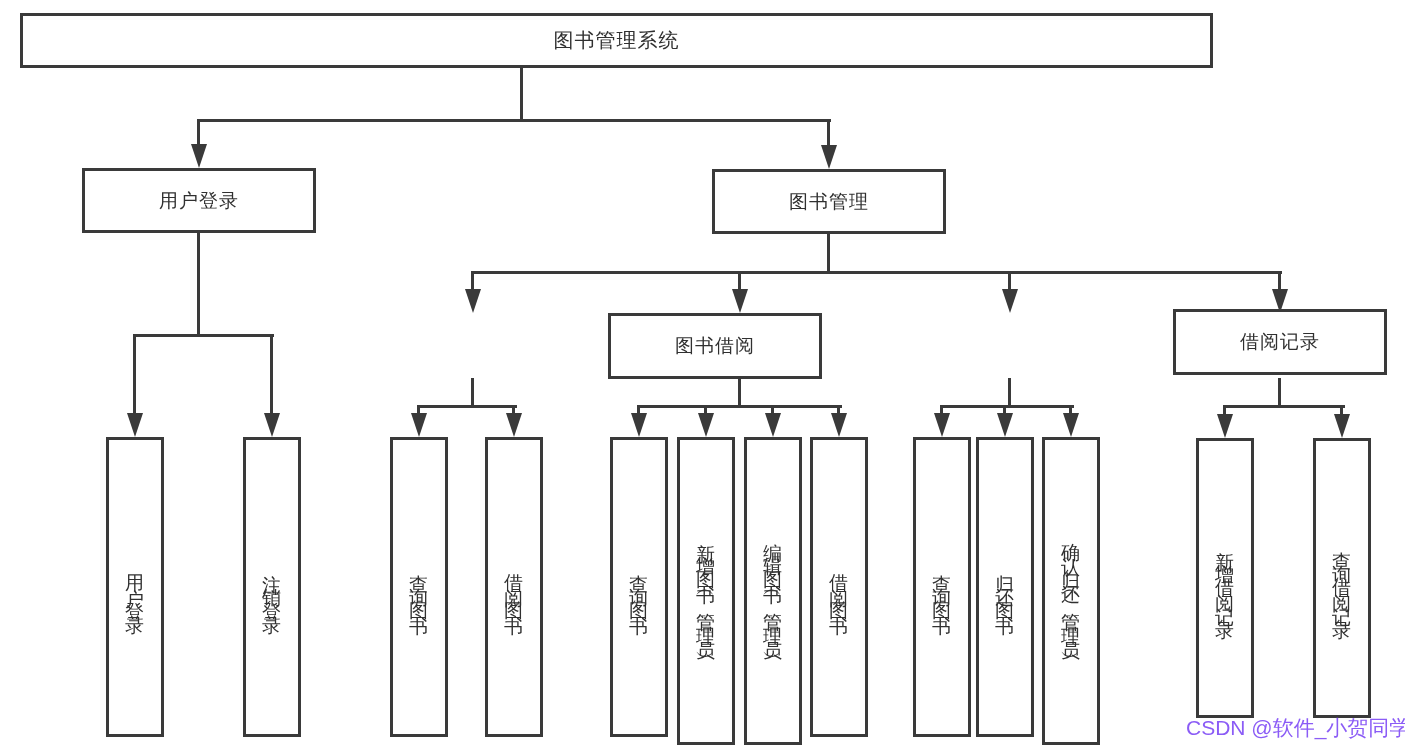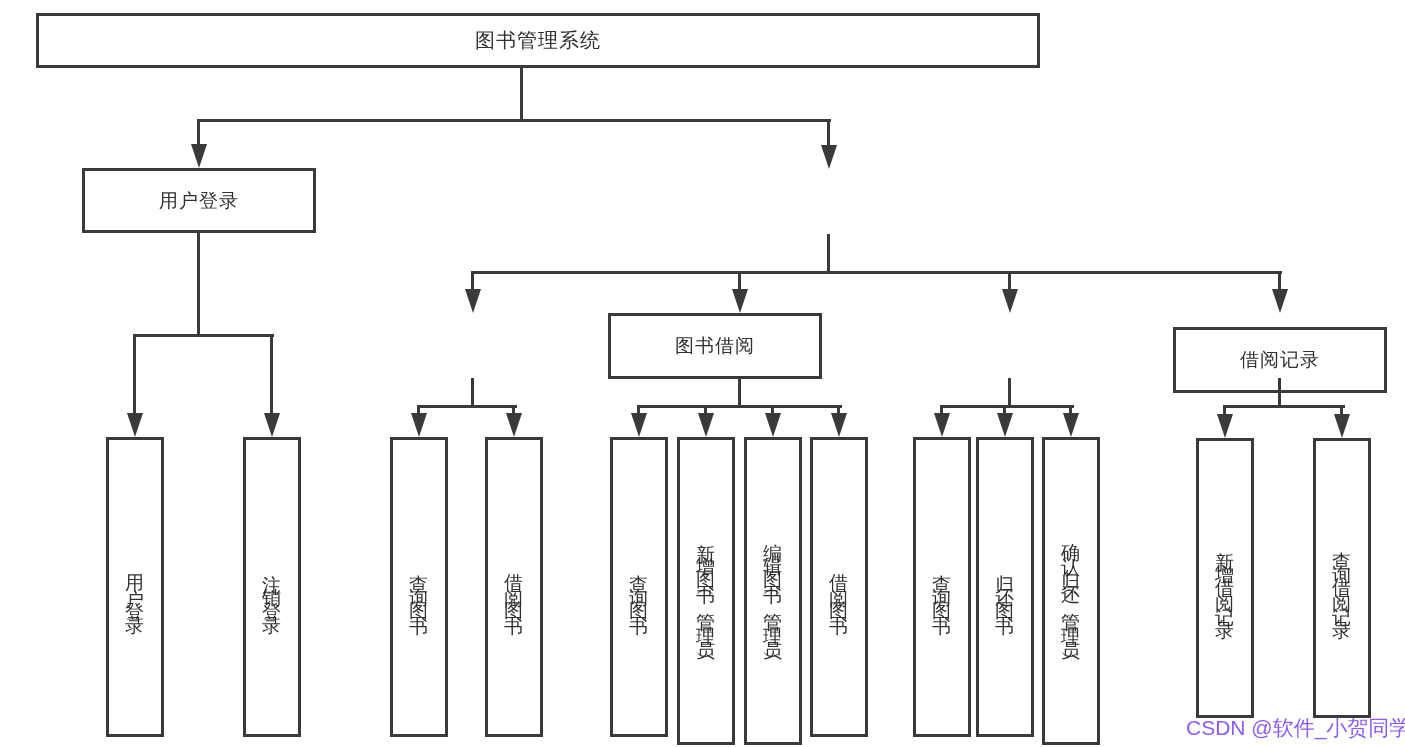--- a/index.html
+++ b/index.html
@@ -62,33 +62,36 @@
     font-size: 21px;
     color: #8b5cf6;
     white-space: nowrap;
   }
 </style>
 </head>
 <body>
 
 <div class="canvas">
 
-  <div class="node root" style="left:36px; top:13px; width:1004px; height:55px;">
+  <div class="node root" style="left:20px; top:13px; width:1193px; height:55px;">
     <span>图书管理系统</span>
   </div>
 
   <div class="v" style="left:520px; top:68px; height:53px;"></div>
   <div class="h" style="left:197px; top:119px; width:634px;"></div>
   <div class="v" style="left:197px; top:119px; height:28px;"></div>
   <div class="v" style="left:827px; top:119px; height:28px;"></div>
   <div class="arrow" style="left:191px; top:144px;"></div>
   <div class="arrow" style="left:821px; top:145px;"></div>
 
   <div class="node" style="left:82px; top:168px; width:234px; height:65px;">
     <span>用户登录</span>
+  </div>
+  <div class="node" style="left:712px; top:169px; width:234px; height:65px;">
+    <span>图书管理</span>
   </div>
 
   <div class="v" style="left:197px; top:233px; height:103px;"></div>
   <div class="h" style="left:133px; top:334px; width:141px;"></div>
   <div class="v" style="left:133px; top:334px; height:82px;"></div>
   <div class="v" style="left:270px; top:334px; height:82px;"></div>
   <div class="arrow" style="left:127px; top:413px;"></div>
   <div class="arrow" style="left:264px; top:413px;"></div>
 
   <div class="v" style="left:827px; top:234px; height:39px;"></div>
@@ -98,21 +101,21 @@
   <div class="v" style="left:1008px; top:271px; height:20px;"></div>
   <div class="v" style="left:1278px; top:271px; height:20px;"></div>
   <div class="arrow" style="left:465px; top:289px;"></div>
   <div class="arrow" style="left:732px; top:289px;"></div>
   <div class="arrow" style="left:1002px; top:289px;"></div>
   <div class="arrow" style="left:1272px; top:289px;"></div>
 
   <div class="node" style="left:608px; top:313px; width:214px; height:66px;">
     <span>图书借阅</span>
   </div>
-  <div class="node" style="left:1173px; top:327px; width:214px; height:66px;text-align:right;">
+  <div class="node" style="left:1173px; top:309px; width:214px; height:66px;text-align:right;">
     <span>借阅记录</span>
   </div>
 
   <div class="v" style="left:471px; top:378px; height:29px;"></div>
   <div class="v" style="left:738px; top:378px; height:29px;"></div>
   <div class="v" style="left:1008px; top:378px; height:29px;"></div>
   <div class="v" style="left:1278px; top:378px; height:29px;"></div>
 
   <div class="h" style="left:417px; top:405px; width:100px;"></div>
   <div class="v" style="left:417px; top:405px; height:12px;"></div>

